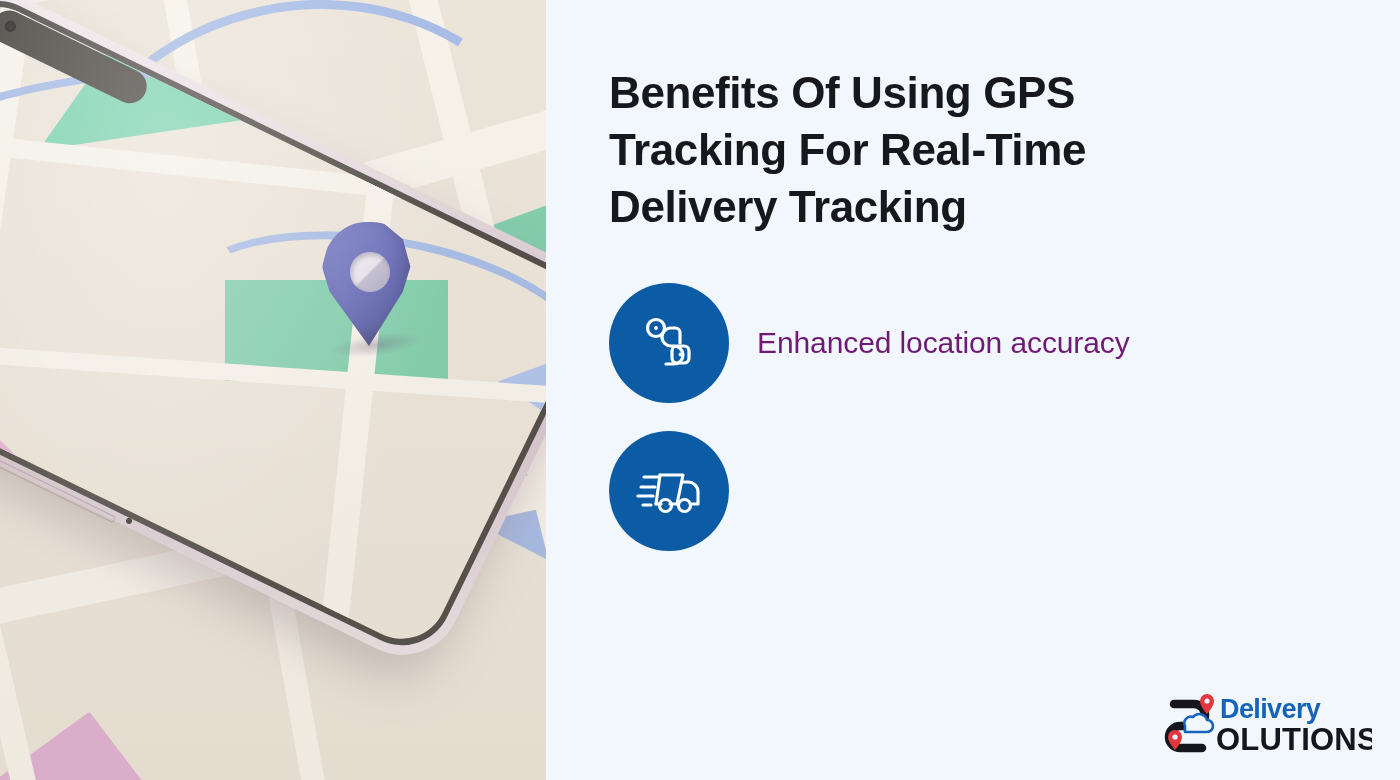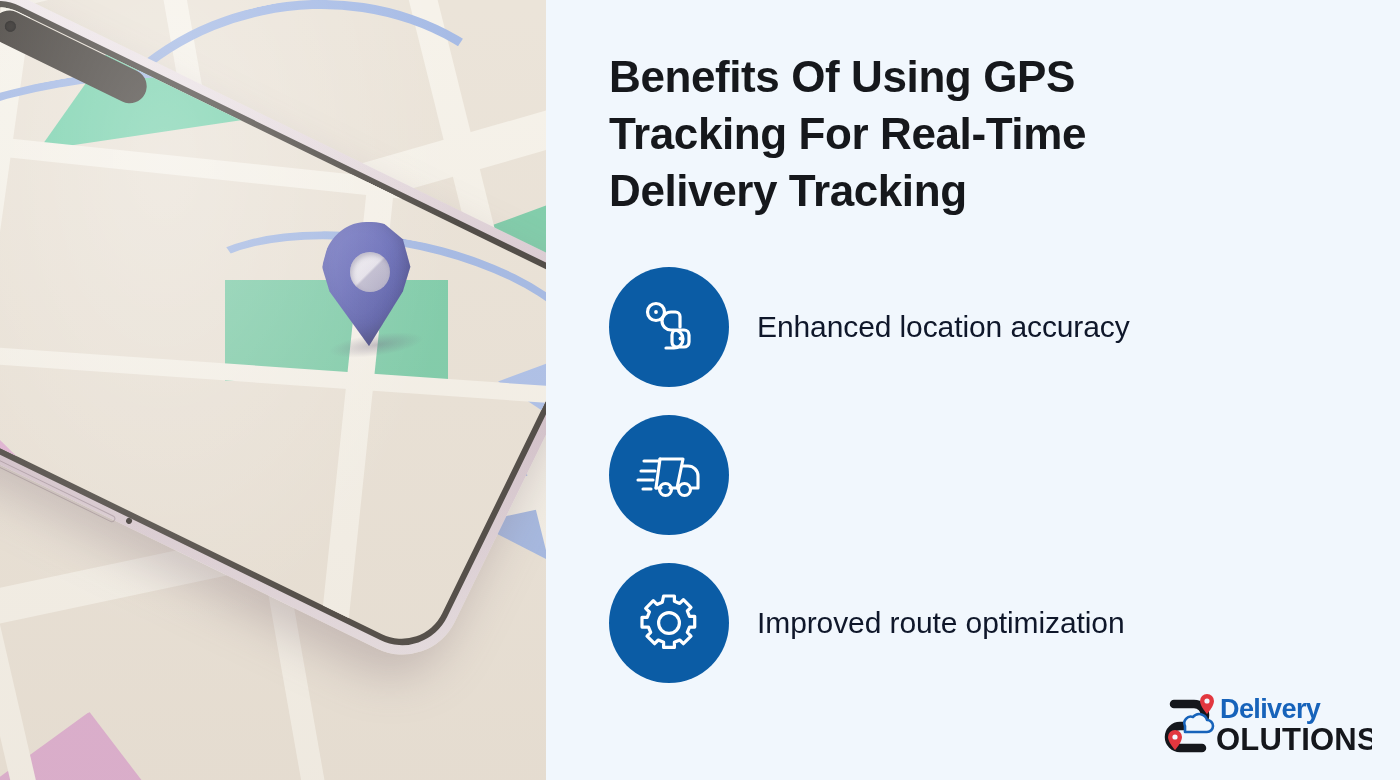--- a/index.html
+++ b/index.html
@@ -179,21 +179,21 @@
     background:radial-gradient(ellipse at 30% 20%, rgba(255,255,255,.30) 0%, rgba(255,255,255,0) 55%),
                linear-gradient(180deg, rgba(255,255,255,.10) 0%, rgba(210,198,186,.18) 100%);
     pointer-events:none;
   }
 
   
   .content {
     position:relative;
     flex:1;
     background:#f1f7fd;
-    padding:48px 60px 0 63px;
+    padding:64px 60px 0 63px;
   }
   .headline {
     font-size:44px;
     line-height:1.30;
     font-weight:700;
     letter-spacing:-0.4px;
     color:#16181c;
     max-width:610px;
   }
   .benefits {
@@ -211,21 +211,21 @@
     flex:0 0 120px;
     width:120px; height:120px;
     border-radius:50%;
     background:#0b5ca5;
     display:flex; align-items:center; justify-content:center;
   }
   .bullet-icon svg { display:block; }
   .benefit-label {
     font-size:30px;
     font-weight:400;
-    color:#0f172a;
+    color:#701a75;
     letter-spacing:-0.1px;
     line-height:1.2;
   }
 
   
   .logo {
     position:absolute;
     right:28px; bottom:22px;
     display:flex; align-items:flex-start;
   }
@@ -341,31 +341,20 @@
               <circle cx="48.5" cy="42.5" r="6"></circle>
               <path d="M8 14 H22"></path>
               <path d="M5 24 H19"></path>
               <path d="M2 33 H17"></path>
               <path d="M7 42 H15"></path>
             </svg>
           </span>
         </div>
       </div>
 
-      <div class="benefit">
-        <div class="bullet-icon">
-          <span>
-            <svg width="62" height="62" viewBox="0 0 62 62" fill="none" stroke="#ffffff" stroke-width="3.2" stroke-linejoin="round" stroke-linecap="round">
-              <path d="M25.6 4 h10.8 v5.2 l5.3 2.2 3.7-3.7 7.6 7.6 -3.7 3.7 2.2 5.3 h5.2 v10.8 h-5.2 l-2.2 5.3 3.7 3.7 -7.6 7.6 -3.7-3.7 -5.3 2.2 v5.2 h-10.8 v-5.2 l-5.3-2.2 -3.7 3.7 -7.6-7.6 3.7-3.7 -2.2-5.3 H4 V25.3 h5.2 l2.2-5.3 -3.7-3.7 7.6-7.6 3.7 3.7 5.3-2.2 z"></path>
-              <circle cx="31" cy="31" r="10.4"></circle>
-            </svg>
-          </span>
-        </div>
-        <div class="benefit-label">Improved route optimization</div>
-      </div>
 
     </div>
 
     <div class="logo">
       <svg width="210" height="66" viewBox="0 0 210 66">
 
         <g>
           <path d="M24 20 H44 A11 11 0 0 1 44 42 H30 A11 11 0 0 0 30 64 H52" fill="none" stroke="#15171c" stroke-width="8.5" stroke-linecap="round" stroke-linejoin="round" transform="translate(-12,-8)"></path>
 
           <g transform="translate(18,28)">

